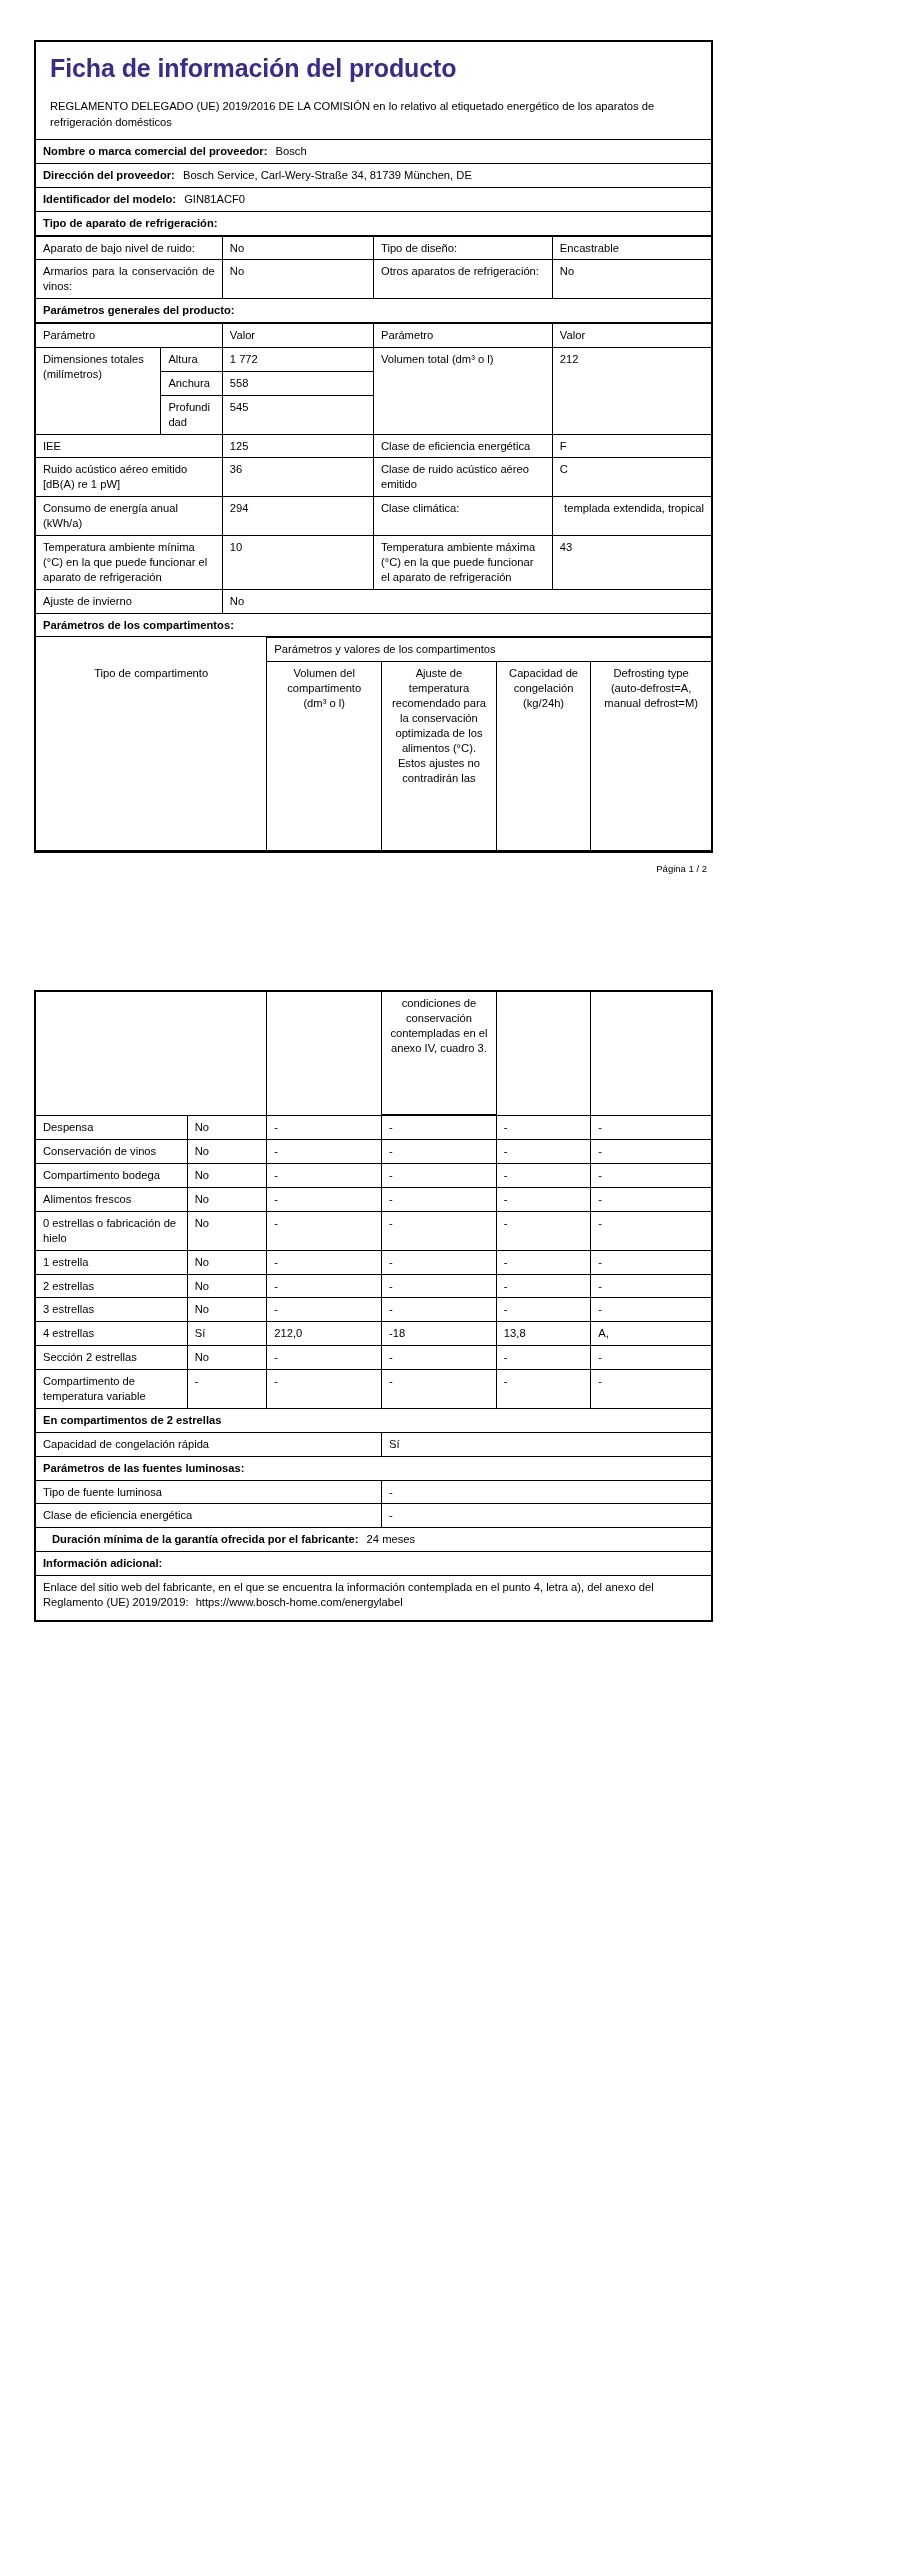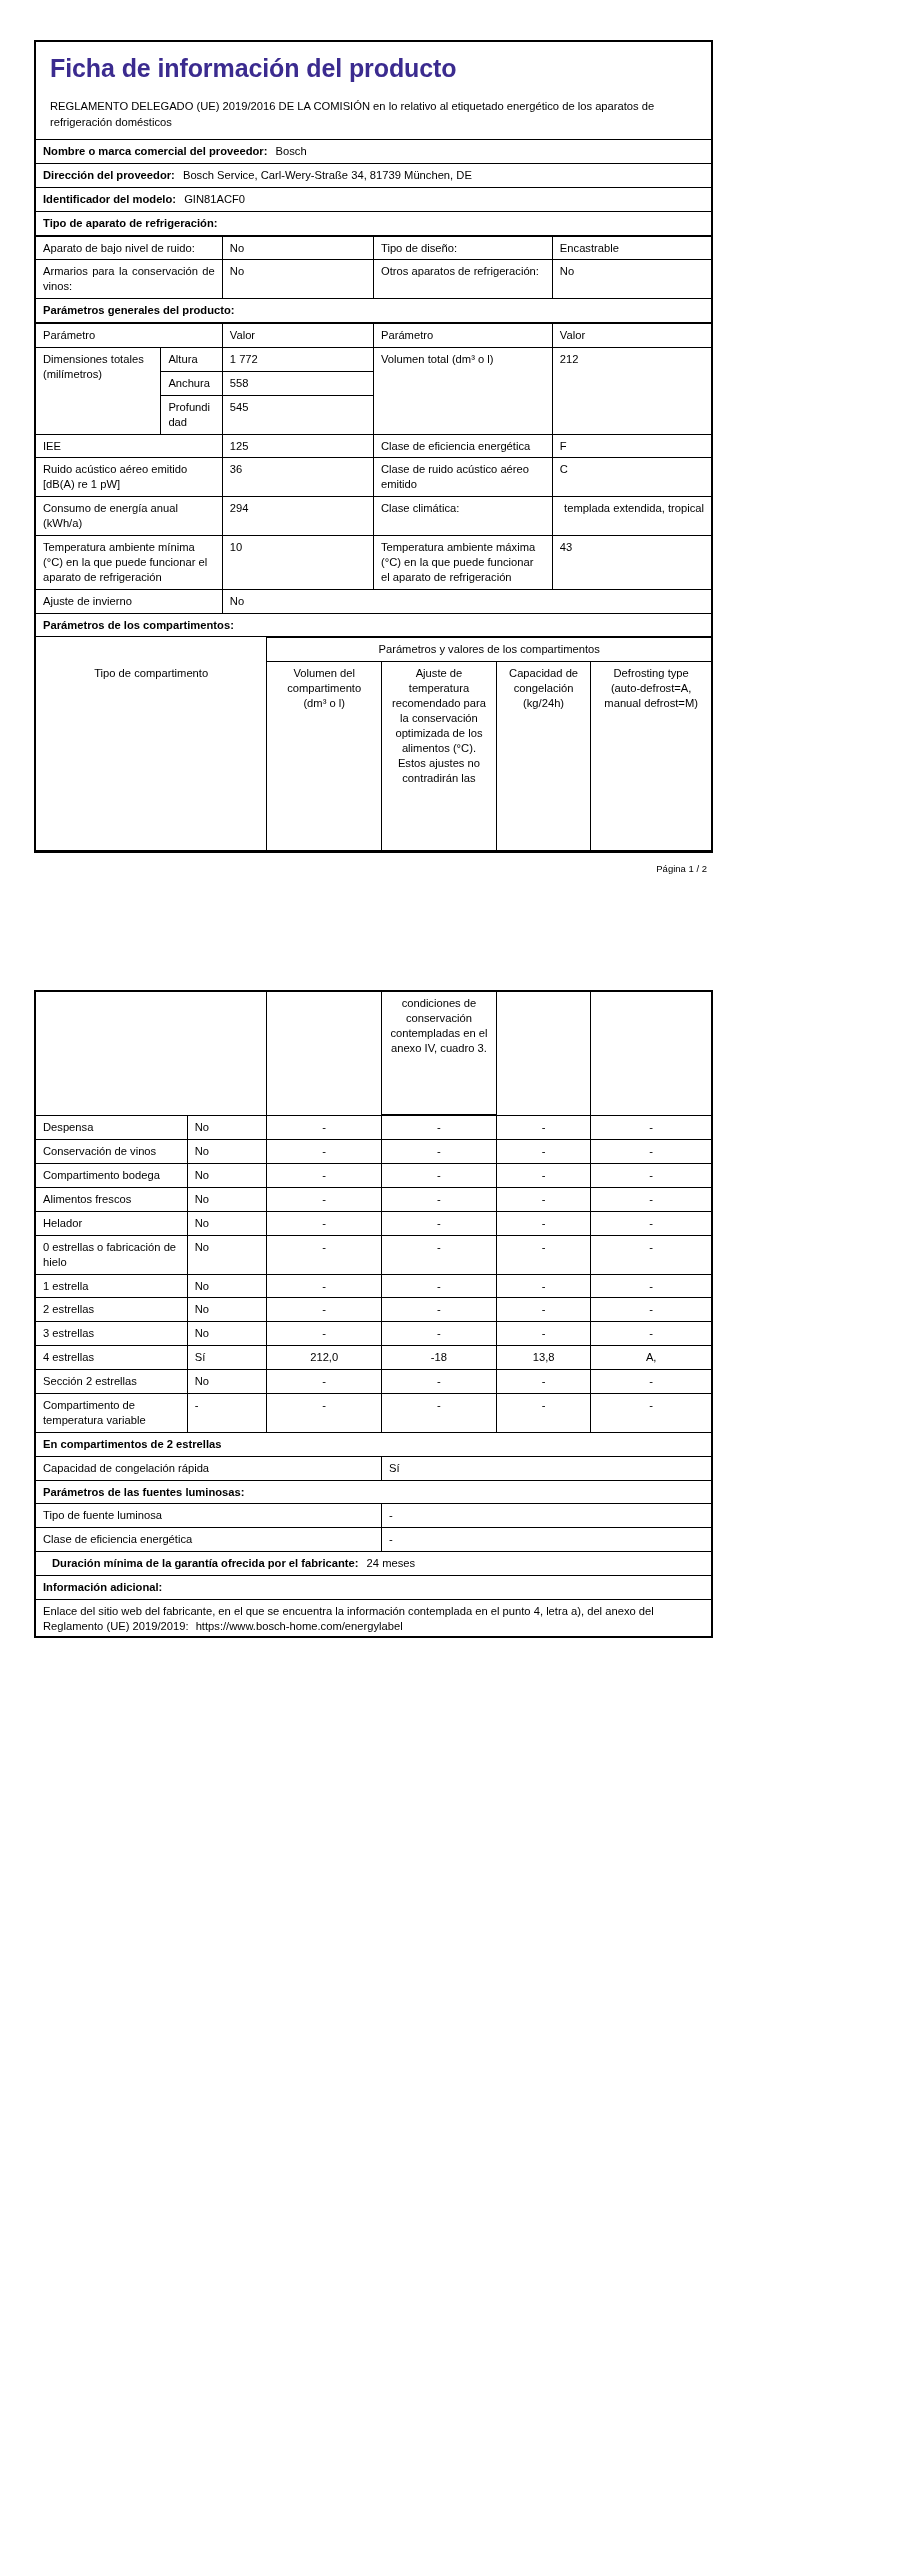--- a/index.html
+++ b/index.html
@@ -44,21 +44,21 @@
     vertical-align: top;
     word-wrap: break-word;
   }
   .outer-box {
     border: 2px solid #000000;
   }
 
   .b { font-weight: bold; }
   .n { font-weight: normal; }
   .just { text-align: justify; text-align-last: left; }
-  .center { text-align: center; }
+  .center { text-align: left; }
   .mid { vertical-align: middle; }
 
   .intro {
     font-size: 11.2px;
     line-height: 1.45;
     padding: 3px 8px 9px 14px;
   }
 
   .section-row td {
     font-weight: bold;
@@ -321,28 +321,20 @@
           </tr>
           <tr>
             <td class="mid" style="border-left: none;">Alimentos frescos</td>
             <td class="mid">No</td>
             <td class="center mid">-</td>
             <td class="center mid">-</td>
             <td class="center mid">-</td>
             <td class="center mid" style="border-right: none;">-</td>
           </tr>
           <tr>
-            <td class="mid" style="border-left: none;">Helador</td>
-            <td class="mid">No</td>
-            <td class="center mid">-</td>
-            <td class="center mid">-</td>
-            <td class="center mid">-</td>
-            <td class="center mid" style="border-right: none;">-</td>
-          </tr>
-          <tr>
             <td class="mid" style="border-left: none;">0 estrellas o fabricación de hielo</td>
             <td class="mid">No</td>
             <td class="center mid">-</td>
             <td class="center mid">-</td>
             <td class="center mid">-</td>
             <td class="center mid" style="border-right: none;">-</td>
           </tr>
           <tr>
             <td class="mid" style="border-left: none;">1 estrella</td>
             <td class="mid">No</td>
@@ -421,21 +413,21 @@
         <tr>
           <td colspan="2" style="border-left:none;border-right:none;padding-left:16px;">
             <span class="b">Duración mínima de la garantía ofrecida por el fabricante:</span>
             <span class="n" style="padding-left:5px;">24 meses</span>
           </td>
         </tr>
         <tr class="section-row">
           <td colspan="2" style="border-left:none;border-right:none;">Información adicional:</td>
         </tr>
         <tr>
-          <td colspan="2" class="link-line" style="border-left:none;border-right:none;border-bottom:none;padding-bottom:2px;">
+          <td colspan="2" class="link-line" style="border-left:none;border-right:none;border-bottom:none;padding-bottom:10px;">
             <span>Enlace del sitio web del fabricante, en el que se encuentra la información contemplada en el punto 4, letra a), del anexo del Reglamento (UE) 2019/2019:</span>
             <span style="padding-left:4px;">https://www.bosch-home.com/energylabel</span>
           </td>
         </tr>
       </tbody>
     </table>
 
   </div>
 
 </div>

